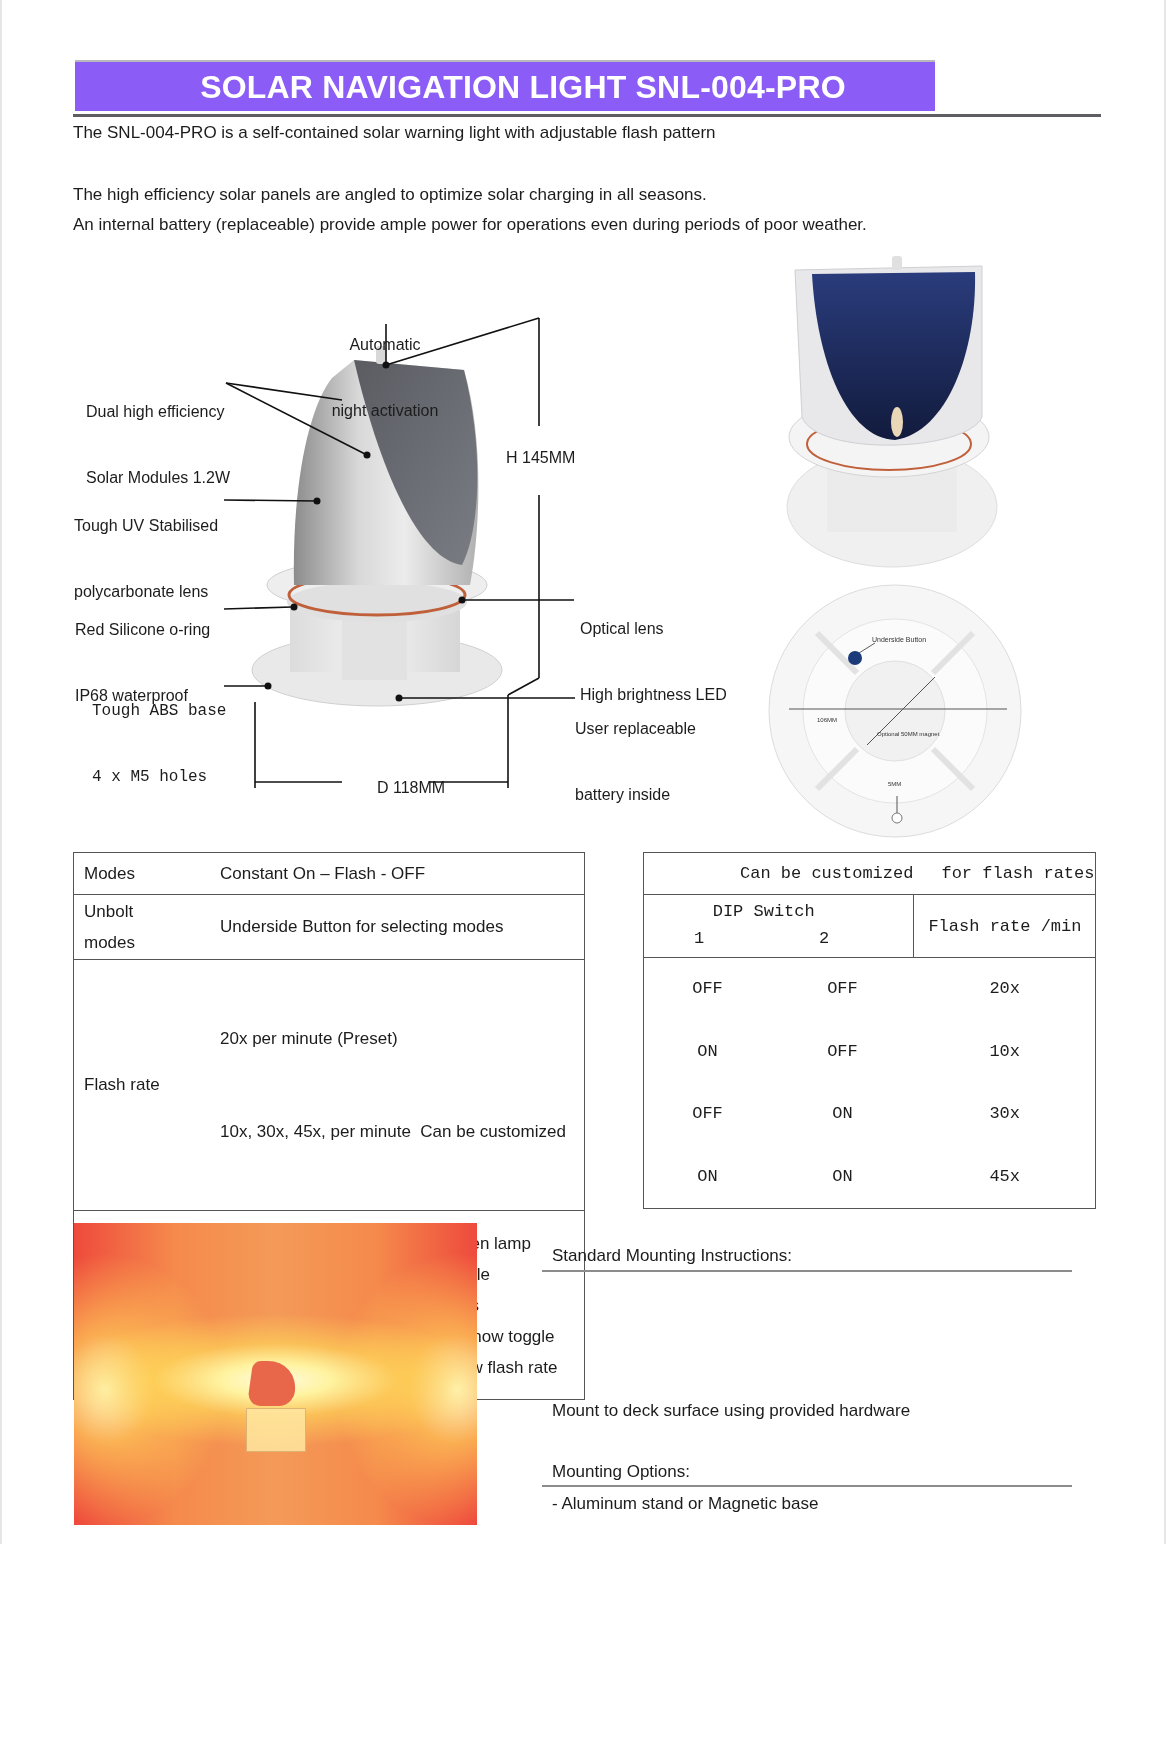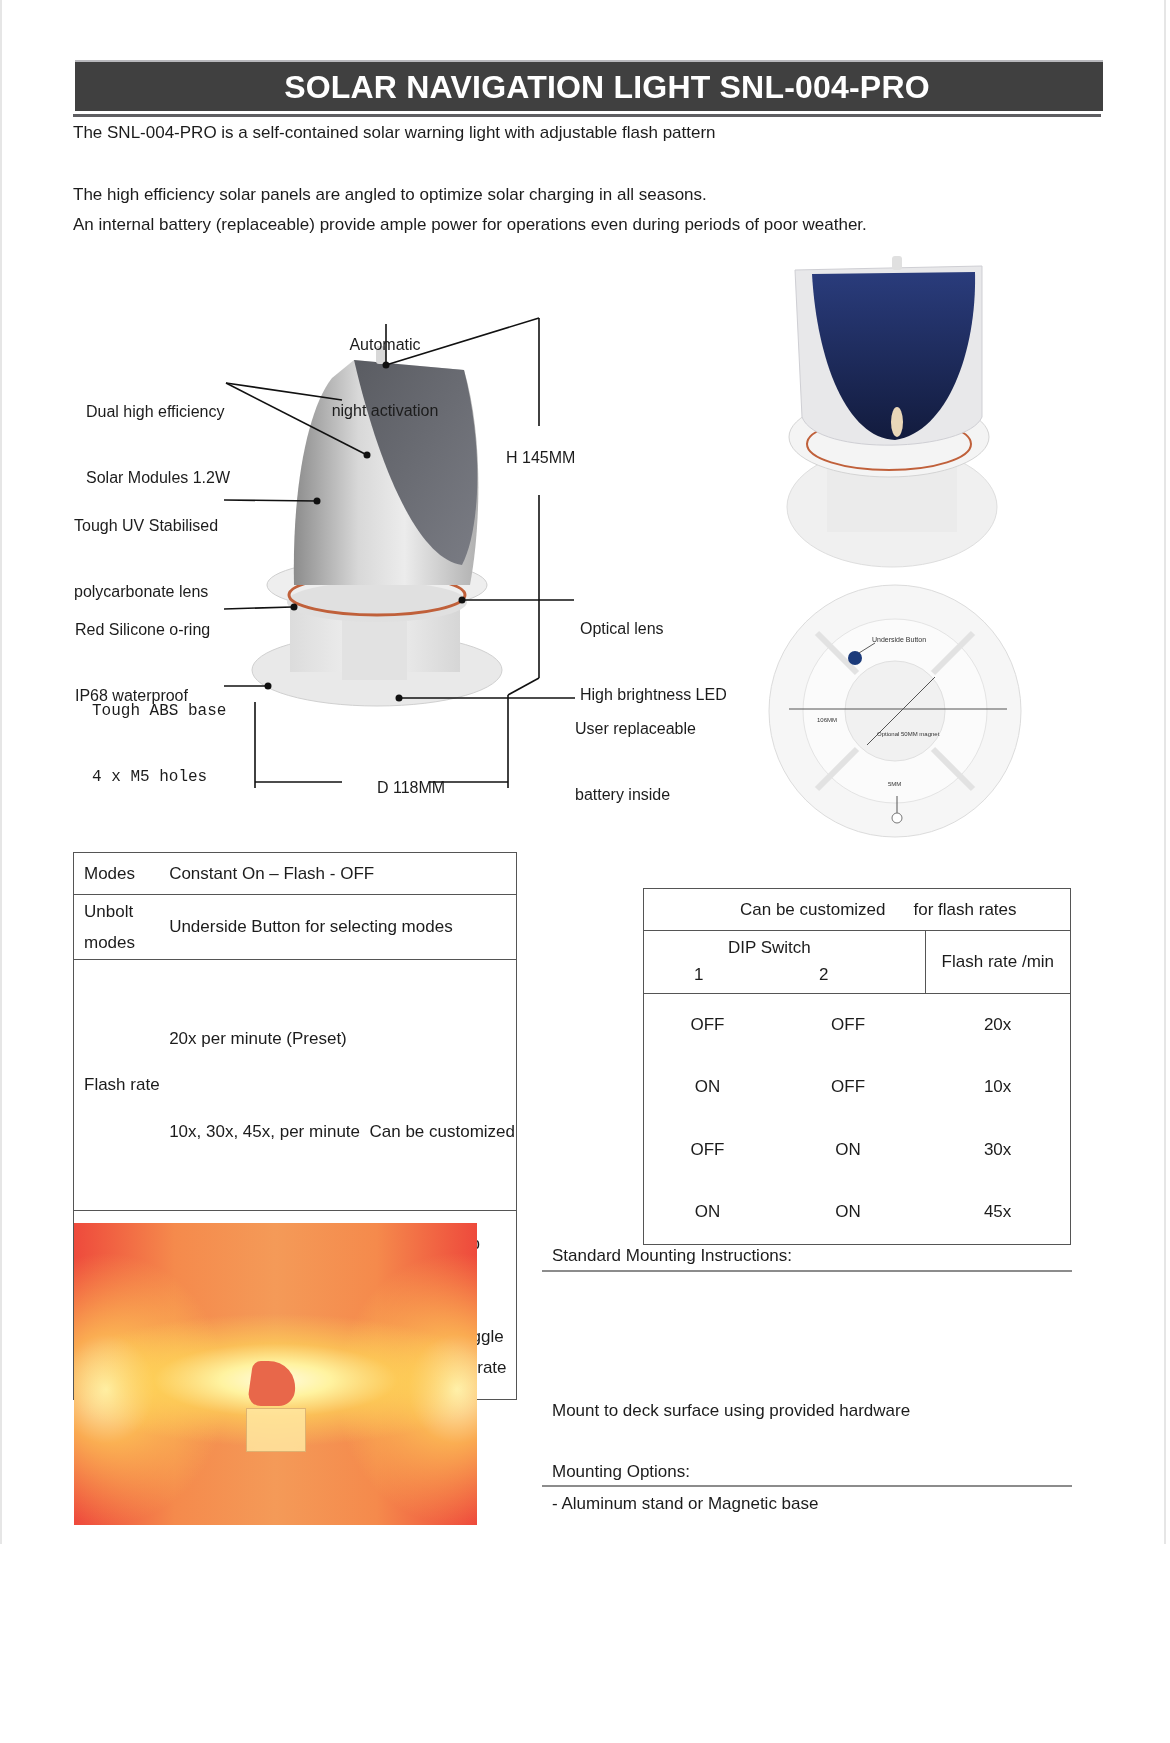--- a/index.html
+++ b/index.html
@@ -1,29 +1,29 @@
 <!DOCTYPE html>
 <html><head>
 <meta charset="utf-8">
 <style>
   html,body{margin:0;padding:0;}
   body{width:1170px;height:1743px;background:#ffffff;position:relative;overflow:hidden;
        font-family:"Liberation Sans","DejaVu Sans",sans-serif;color:#1c1c1c;}
   .page{position:absolute;left:0;top:0;width:1166px;height:1544px;border-left:2px solid #e6e6e6;border-right:2px solid #e6e6e6;box-sizing:border-box;}
   .abs{position:absolute;}
-  .hdr{left:73px;top:60px;width:1028px;height:51px;background:#404040;border-top:2px solid #b8b8bc;box-sizing:border-box;}
+  .hdr{left:73px;top:60px;width:860px;height:51px;background:#8b5cf6;border-top:2px solid #b8b8bc;box-sizing:border-box;}
   .hdr .title{position:absolute;left:0;right:0;top:7px;text-align:center;color:#fff;font-weight:bold;font-size:32px;letter-spacing:0.2px;padding-left:36px;}
   .hdr-rule{left:71px;top:114px;width:1028px;height:3px;background:#5e5e62;}
   .txt{font-size:17px;line-height:20px;white-space:nowrap;}
   .lbl{font-size:16px;line-height:22px;white-space:pre;}
   
   table.spec{position:absolute;border-collapse:collapse;font-size:17px;}
   table.spec td{border:1.5px solid #555;vertical-align:middle;}
-  .t1{left:71px;top:852px;width:444px;}
-  .t2{left:641px;top:888px;width:428px;}
+  .t1{left:71px;top:852px;width:512px;}
+  .t2{left:641px;top:852px;width:428px;font-family:Liberation Mono, monospace;}
   .cell-pad{padding-left:10px;}
   .line{line-height:31px;}
   .center{text-align:center;}
   .rule{height:2px;background:#8c8c8c;}
 </style>
 </head>
 <body>
 
 <div class="page">
 

